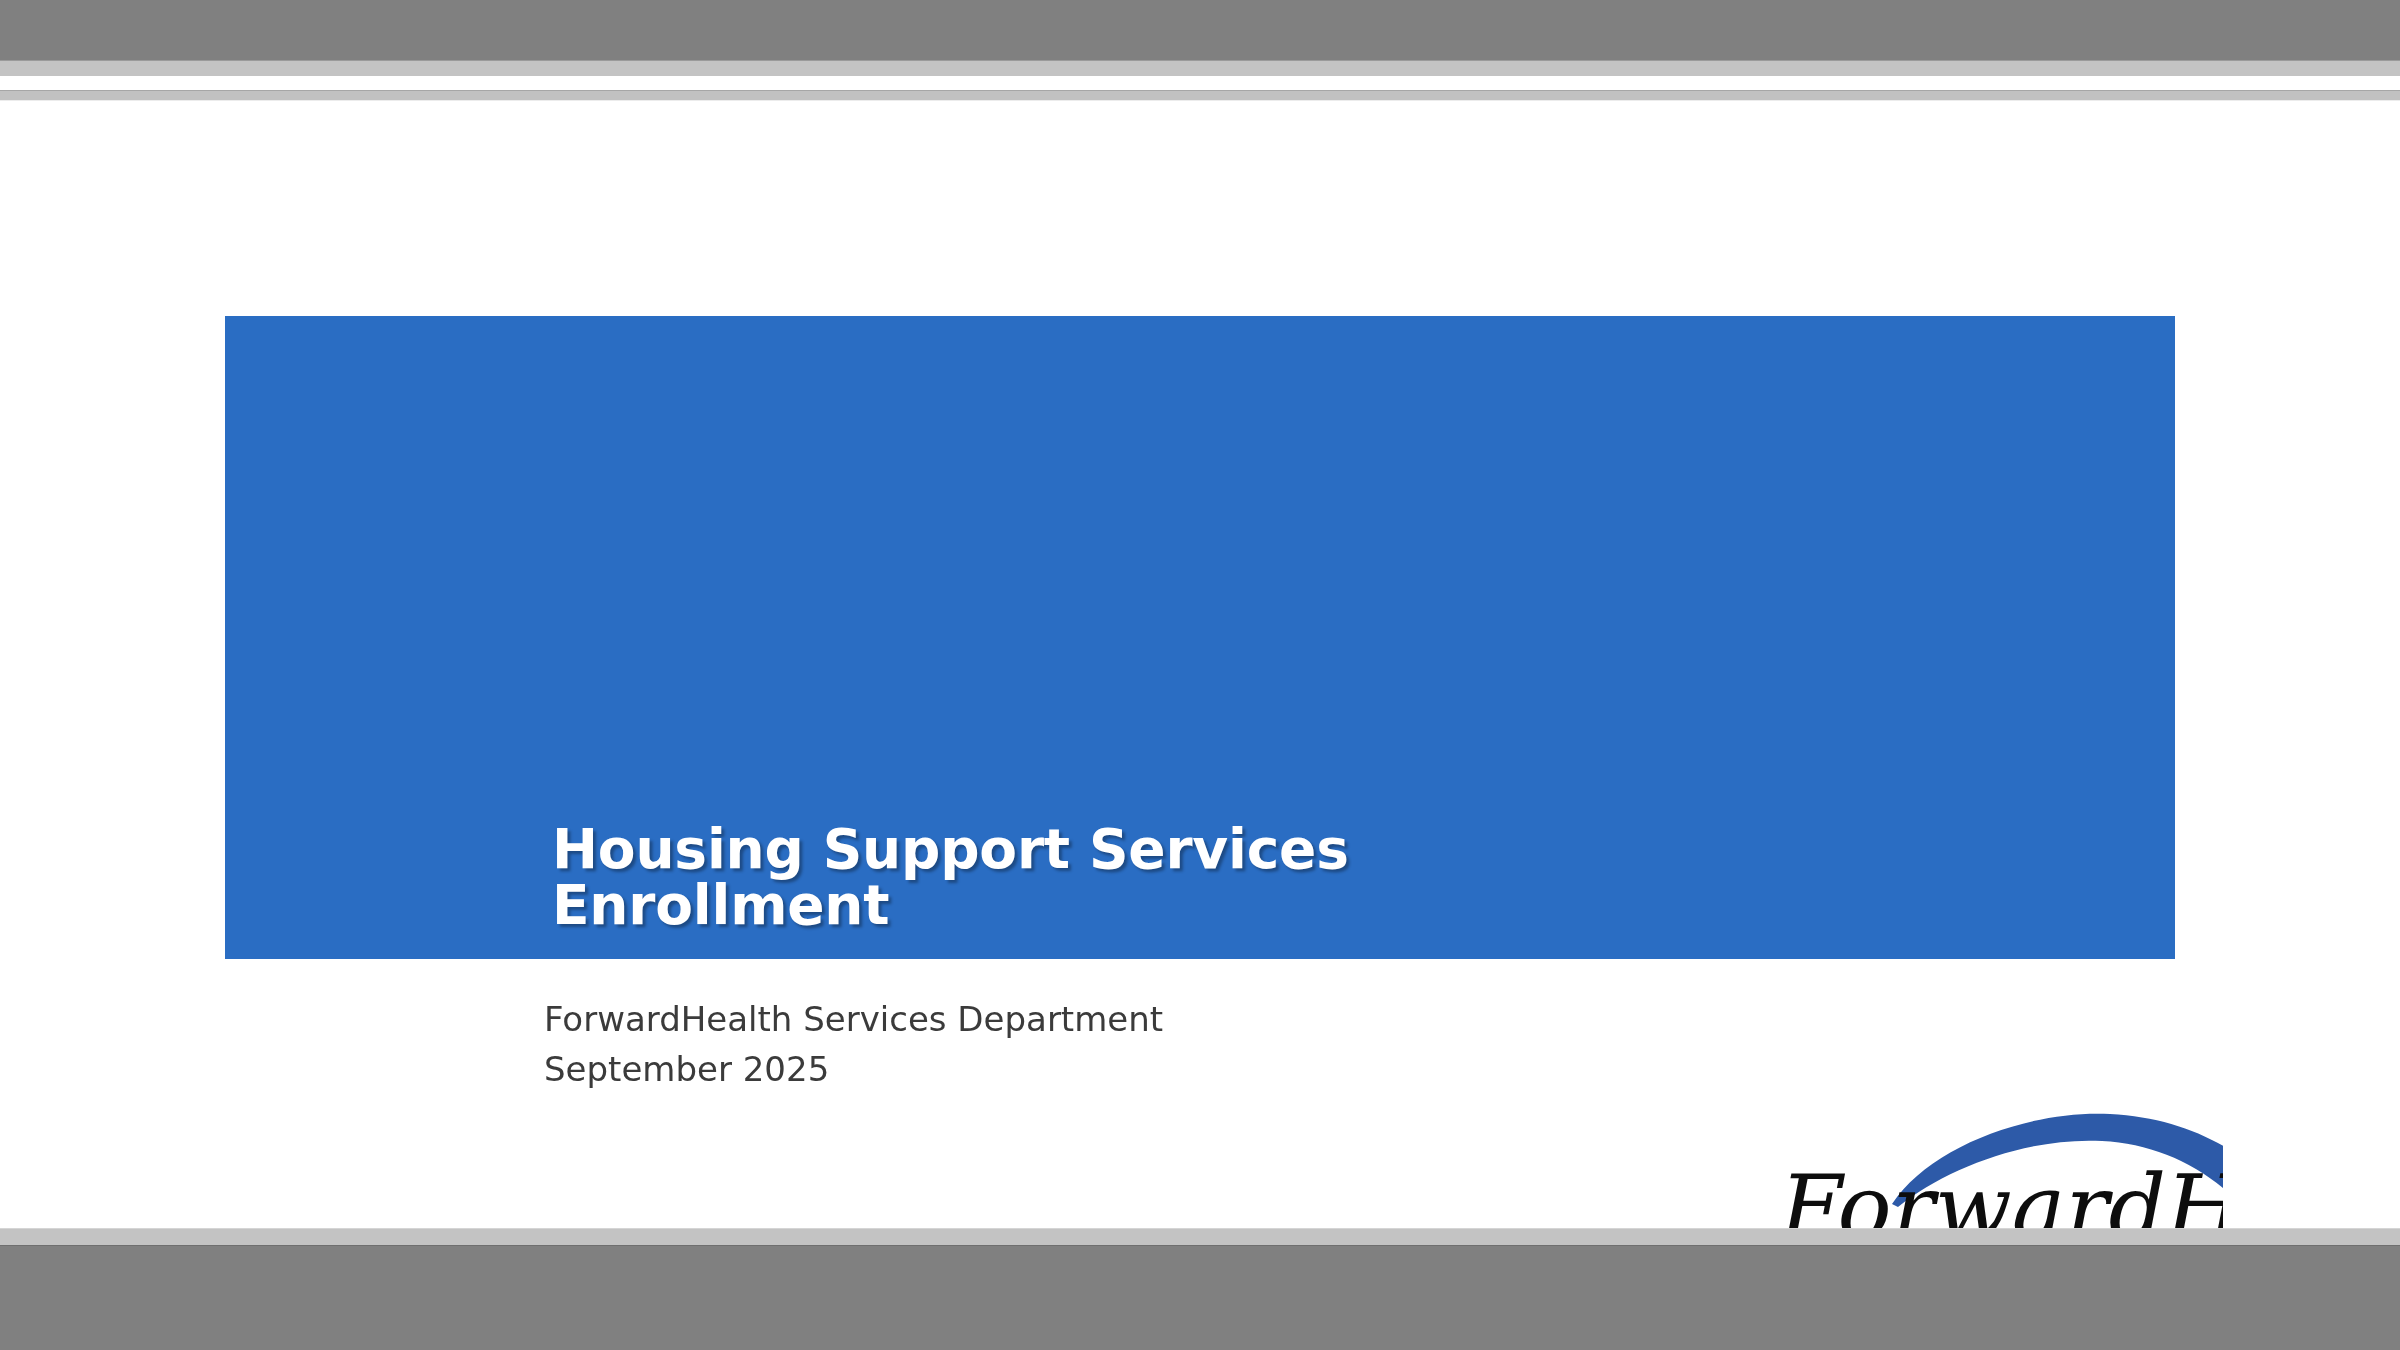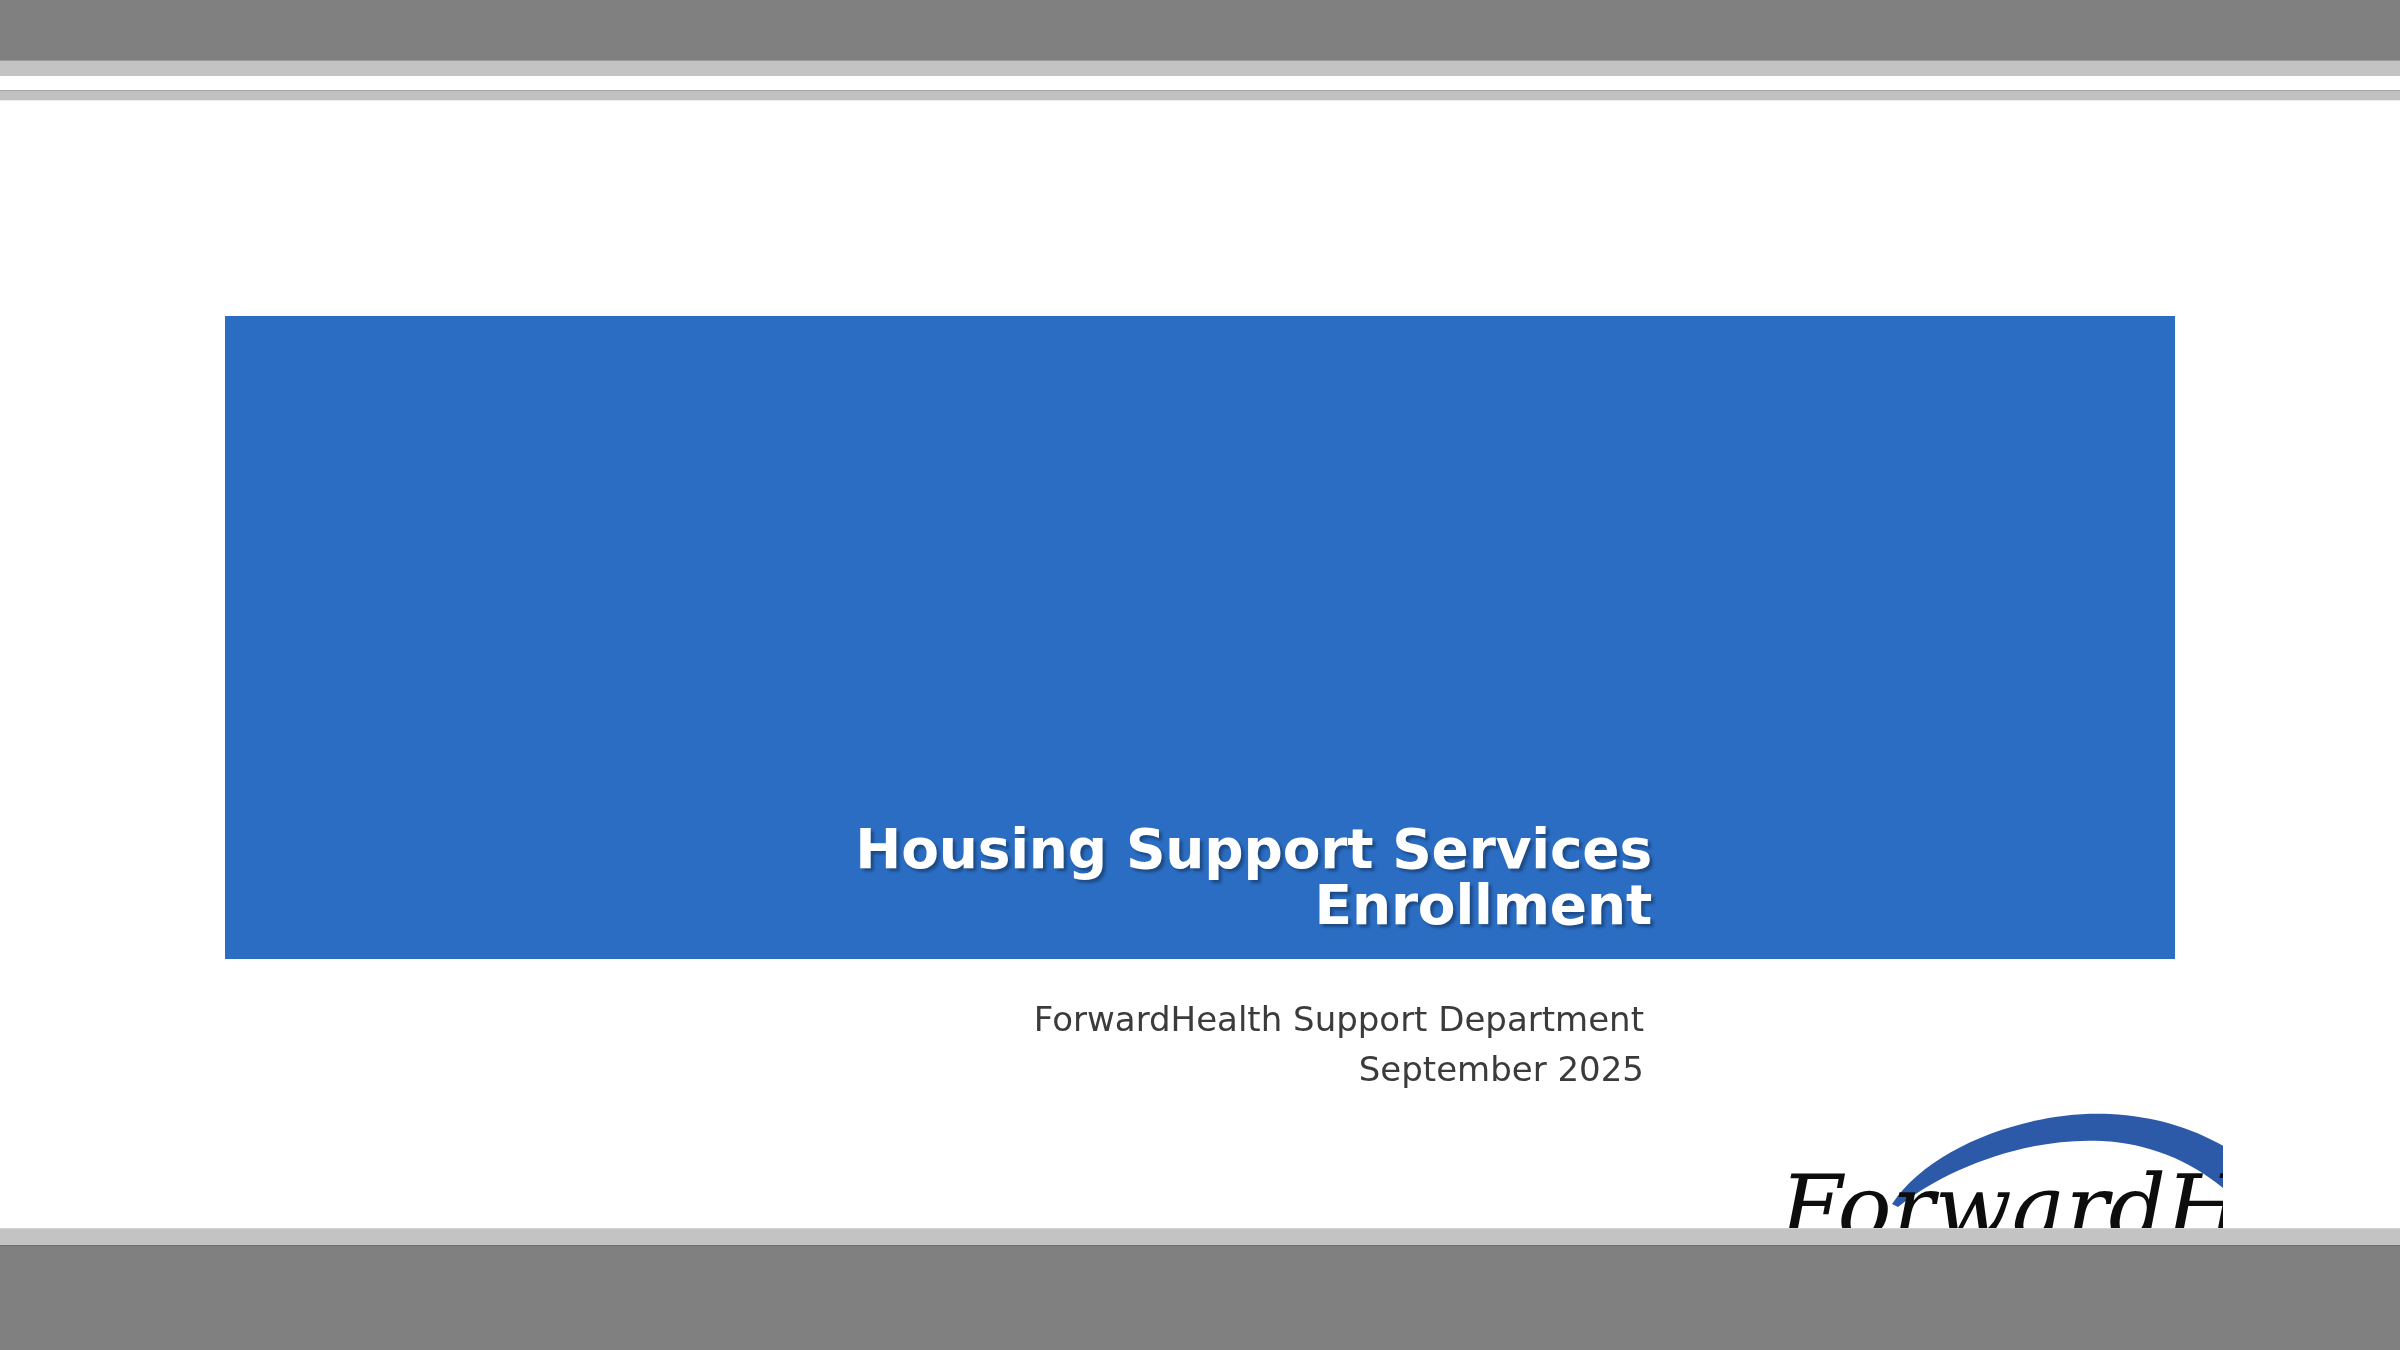--- a/index.html
+++ b/index.html
@@ -57,21 +57,20 @@
     border-top: 1px solid #6f6f6f;
   }
 
   
   .slide {
     position: absolute;
     left: 0; top: 101px;
     width: 2223px; height: 1127px;
     background: #ffffff;
     overflow: hidden;
-    text-align: right;
   }
 
   
   .title-block {
     position: absolute;
     left: 225px; top: 215px;
     width: 1950px; height: 643px;
     background: #2a6dc3;
   }
 
@@ -143,21 +142,21 @@
   <div class="chrome-top-light2"></div>
 
   <div class="slide">
 
     <div class="title-block">
       <div class="title-text">Housing Support Services
 Enrollment</div>
     </div>
 
     <div class="subtitle">
-      <span class="subtitle-line">ForwardHealth Support Department</span>
+      <span class="subtitle-line">ForwardHealth Services Department</span>
       <span class="subtitle-line">September 2025</span>
     </div>
 
     <div class="logo">
       <svg viewBox="0 0 600 180" xmlns="http://www.w3.org/2000/svg">
 
         <path d="M 112 98
                  C 150 40, 250 4, 330 8
                  C 405 12, 460 42, 500 86
                  C 487 96, 476 101, 466 104

